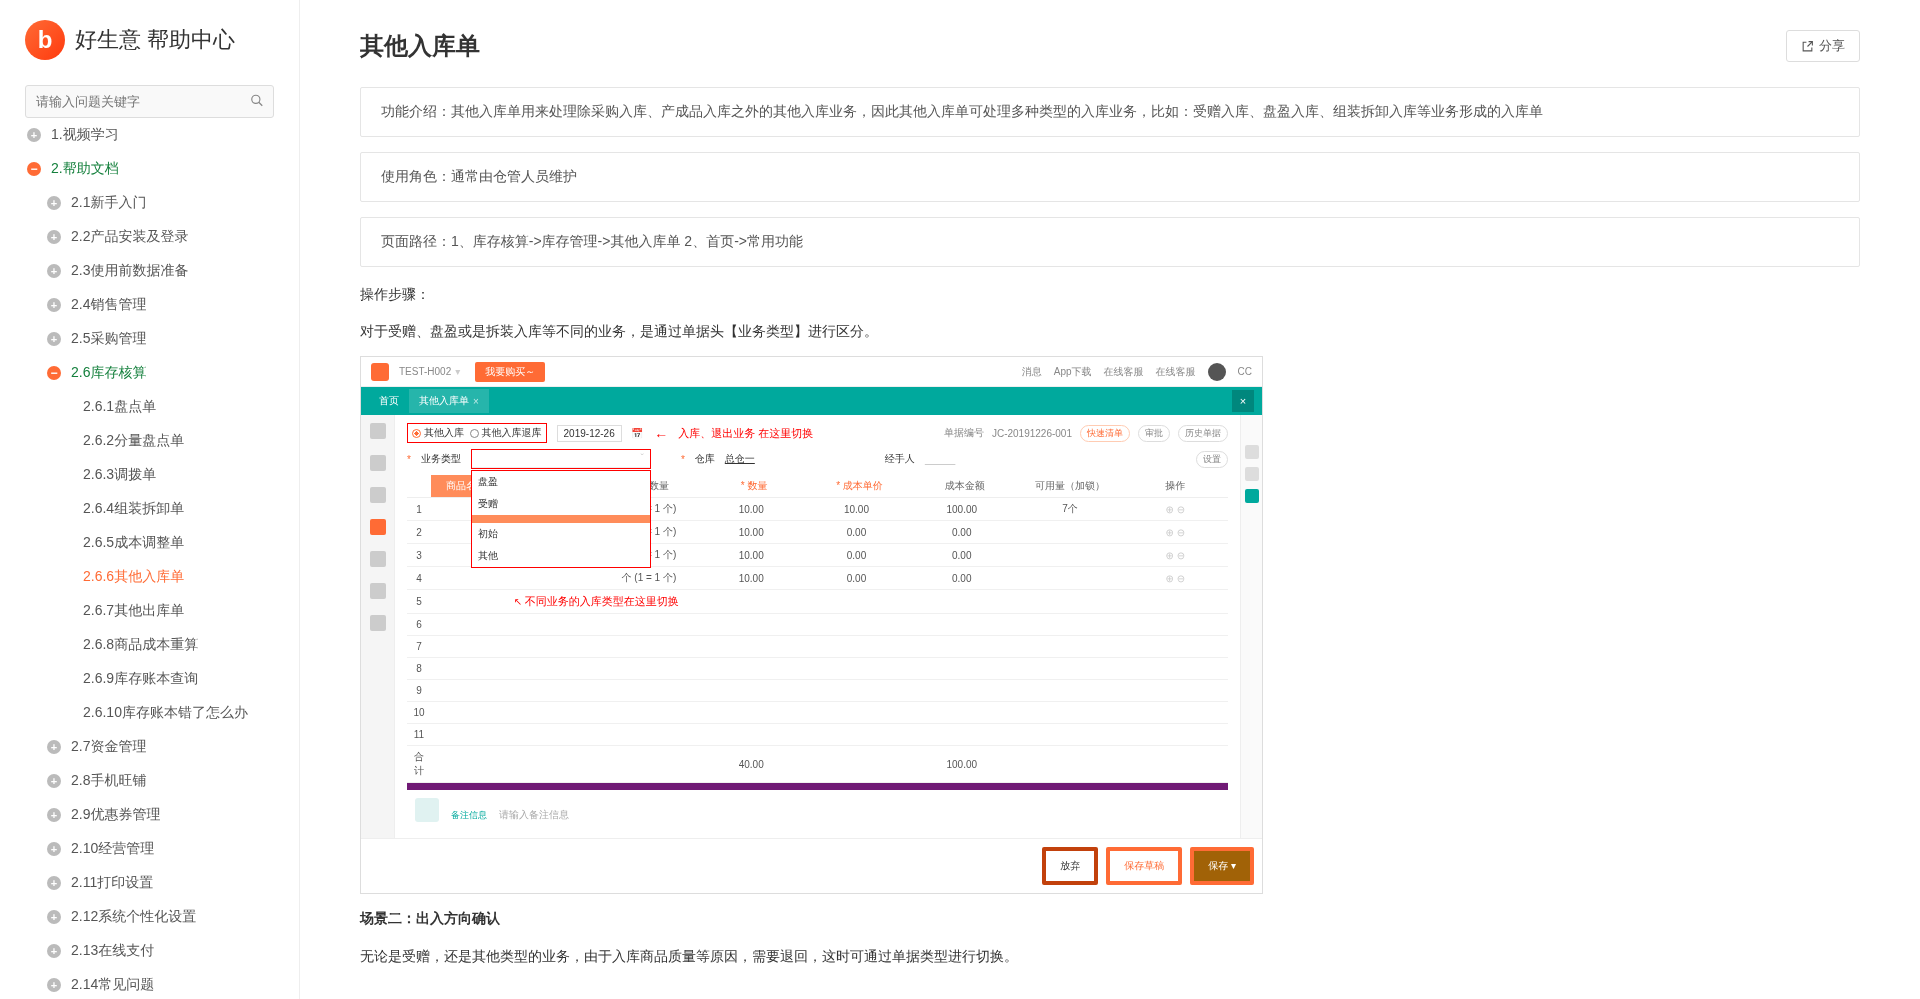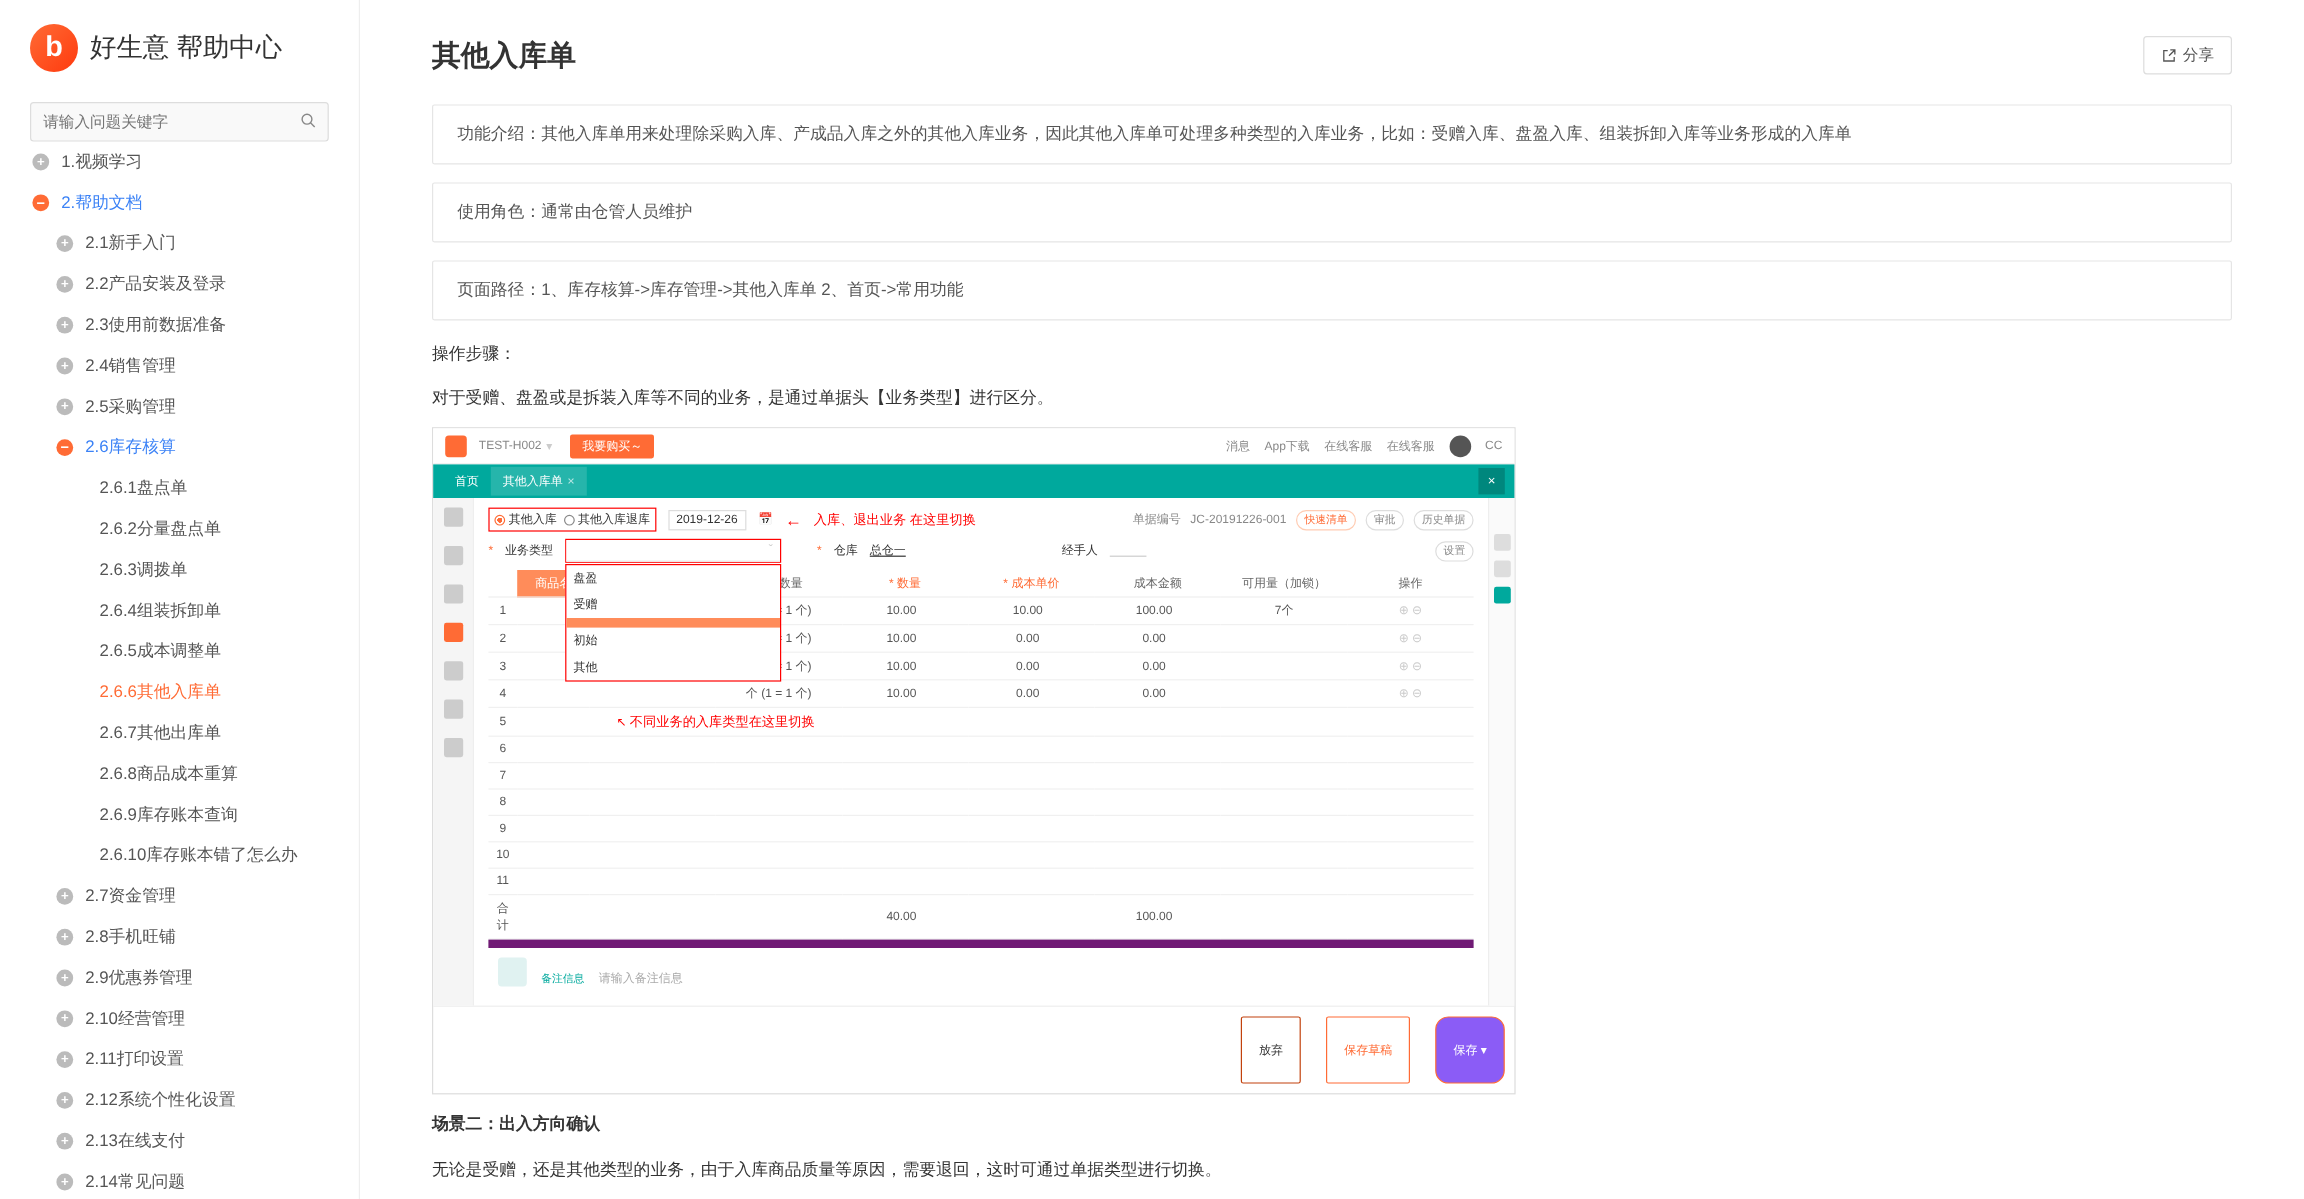--- a/index.html
+++ b/index.html
@@ -13,21 +13,21 @@
     .search-input { width: 100%; padding: 8px 30px 8px 10px; border: 1px solid #ddd; border-radius: 3px; background: #f9f9f9; font-size: 13px; outline: none; }
     .search-icon { position: absolute; right: 10px; top: 50%; transform: translateY(-50%); color: #888; pointer-events: none; }
     .nav-list { list-style: none; }
     .nav-item { padding: 8px 0; cursor: pointer; display: flex; align-items: center; }
     .nav-icon { width: 18px; height: 18px; margin-right: 8px; display: inline-flex; align-items: center; justify-content: center; }
     .plus-icon::before { content: ""; display: block; width: 14px; height: 14px; border-radius: 50%; background: #bbb; position: relative; }
     .plus-icon::after { content: "+"; color: #fff; font-size: 11px; position: absolute; font-weight: bold; line-height: 1; }
     .minus-icon::before { content: ""; display: block; width: 14px; height: 14px; border-radius: 50%; background: #ff6b35; position: relative; }
     .minus-icon::after { content: "−"; color: #fff; font-size: 12px; position: absolute; font-weight: bold; line-height: 1; }
     .nav-label { color: #555; font-size: 14px; }
-    .nav-label.active { color: #3b82f6; }
+    .nav-label.active { color: #15803d; }
     .nav-sub { padding-left: 20px; }
     .nav-leaf { padding: 8px 0 8px 58px; cursor: pointer; font-size: 14px; color: #555; }
     .nav-leaf.active { color: #ff6b35; }
     .content { flex: 1; padding: 30px 60px; background: #fff; }
     .page-header { display: flex; justify-content: space-between; align-items: center; margin-bottom: 25px; }
     .page-title { font-size: 24px; font-weight: bold; color: #333; }
     .share-btn { border: 1px solid #ddd; padding: 6px 14px; border-radius: 3px; background: #fff; cursor: pointer; font-size: 13px; color: #555; display: flex; align-items: center; gap: 5px; }
     .info-box { border: 1px solid #e5e5e5; padding: 15px 20px; margin-bottom: 15px; font-size: 14px; color: #555; border-radius: 2px; }
     .info-label { font-weight: 500; }
     .section-text { font-size: 14px; color: #333; margin: 12px 0; line-height: 1.8; }
@@ -63,23 +63,23 @@
     .ss-dd-item { padding: 4px 6px; }
     .ss-dd-item.sel { background: #ff8c5a; }
     .ss-table { width: 100%; border-collapse: collapse; font-size: 10px; table-layout: fixed; }
     .ss-table th { padding: 4px; text-align: center; color: #666; font-weight: normal; border-bottom: 1px solid #eee; }
     .ss-table td { padding: 4px; text-align: center; color: #555; border-bottom: 1px solid #f0f0f0; height: 22px; }
     .ss-table .num { text-align: center; padding-right: 10px; }
     .ss-side-tools { width: 22px; background: #fafafa; border-left: 1px solid #eee; display: flex; flex-direction: column; align-items: center; padding-top: 30px; gap: 8px; }
     .ss-tool-icon { width: 14px; height: 14px; background: #ddd; border-radius: 2px; }
     .ss-tool-icon.teal { background: #00a99d; }
     .ss-footer { border-top: 1px solid #eee; padding: 8px; display: flex; justify-content: flex-end; gap: 8px; }
-    .ss-btn { padding: 20px 14px; font-size: 10px; border: 1px solid #c2410c; border-radius: 2px; background: #fff; margin-left: 13px; }
+    .ss-btn { padding: 8px 14px; font-size: 10px; border: 4px solid #c2410c; border-radius: 2px; background: #fff; }
     .ss-btn.outline-o { border-color: #ff6b35; color: #ff6b35; }
-    .ss-btn.fill-o { background: #8b5cf6; color: #fff; border-color: #ff6b35; border-radius: 11px; }
+    .ss-btn.fill-o { background: #a16207; color: #fff; border-color: #ff6b35; }
     .ss-note-row { display: flex; align-items: flex-end; gap: 12px; padding: 8px; border-top: 7px solid #701a75; font-size: 10px; color: #aaa; }
     .ss-note-icon { width: 24px; height: 24px; background: #e0f2f1; border-radius: 3px; }
     .ss-sum-row td { font-weight: 500; }
   </style>
 </head>
 <body>
 
 <div class="container">
   <aside class="sidebar">
     <div class="logo">

